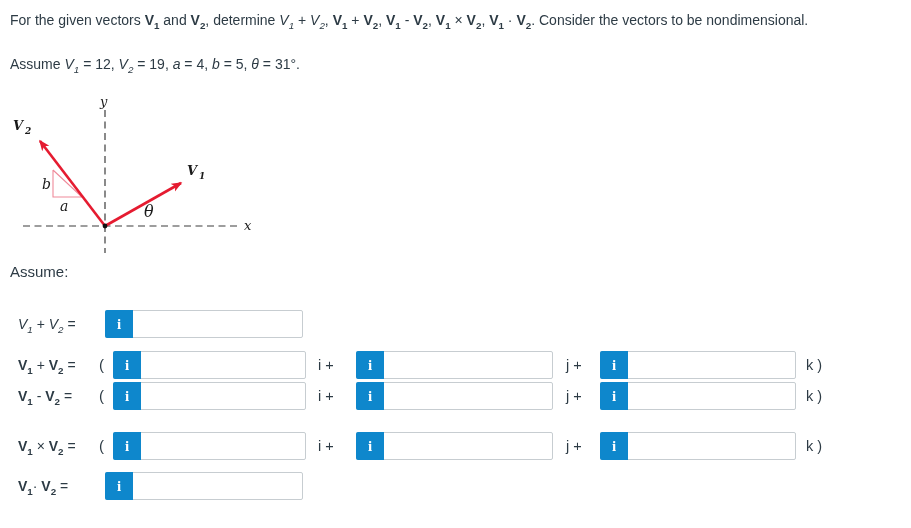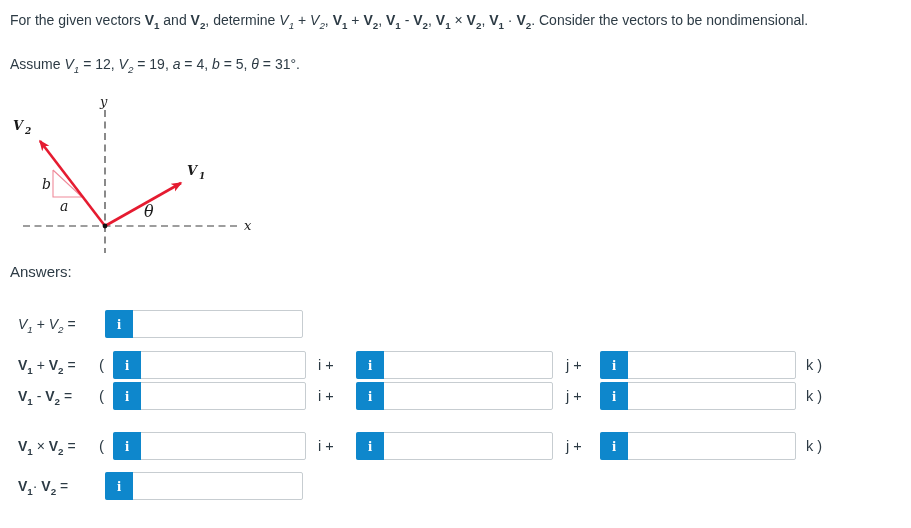--- a/index.html
+++ b/index.html
@@ -70,21 +70,21 @@
   <circle cx="105" cy="131" r="2.4" fill="#111"></circle>
   <text class="figtext figbold" x="13" y="35" font-size="13">V</text>
   <text class="figtext figbold" x="25" y="39" font-size="9">2</text>
   <text class="figtext figbold" x="187" y="80" font-size="13">V</text>
   <text class="figtext figbold" x="199" y="84" font-size="9">1</text>
   <text class="figtext" x="42" y="94" font-size="14">b</text>
   <text class="figtext" x="60" y="116" font-size="14">a</text>
   <text class="figtext" x="144" y="122" font-size="16">θ</text>
 </svg>
 
-<div class="answers-heading">Answers:</div>
+<div class="answers-heading">Assume:</div>
 
 <div class="row" style="top:310px">
   <span class="lbl"><span style="font-style: italic;">V</span><sub style="font-style: italic;">1</sub><span> + </span><span style="font-style: italic;">V</span><sub style="font-style: italic;">2</sub><span> =</span></span>
   <span class="grp" style="left:105px;width:198px">
     <button class="info">i</button>
     <input type="text" value="" style="">
   </span>
 </div>
 
 <div class="row" style="top:351px">

